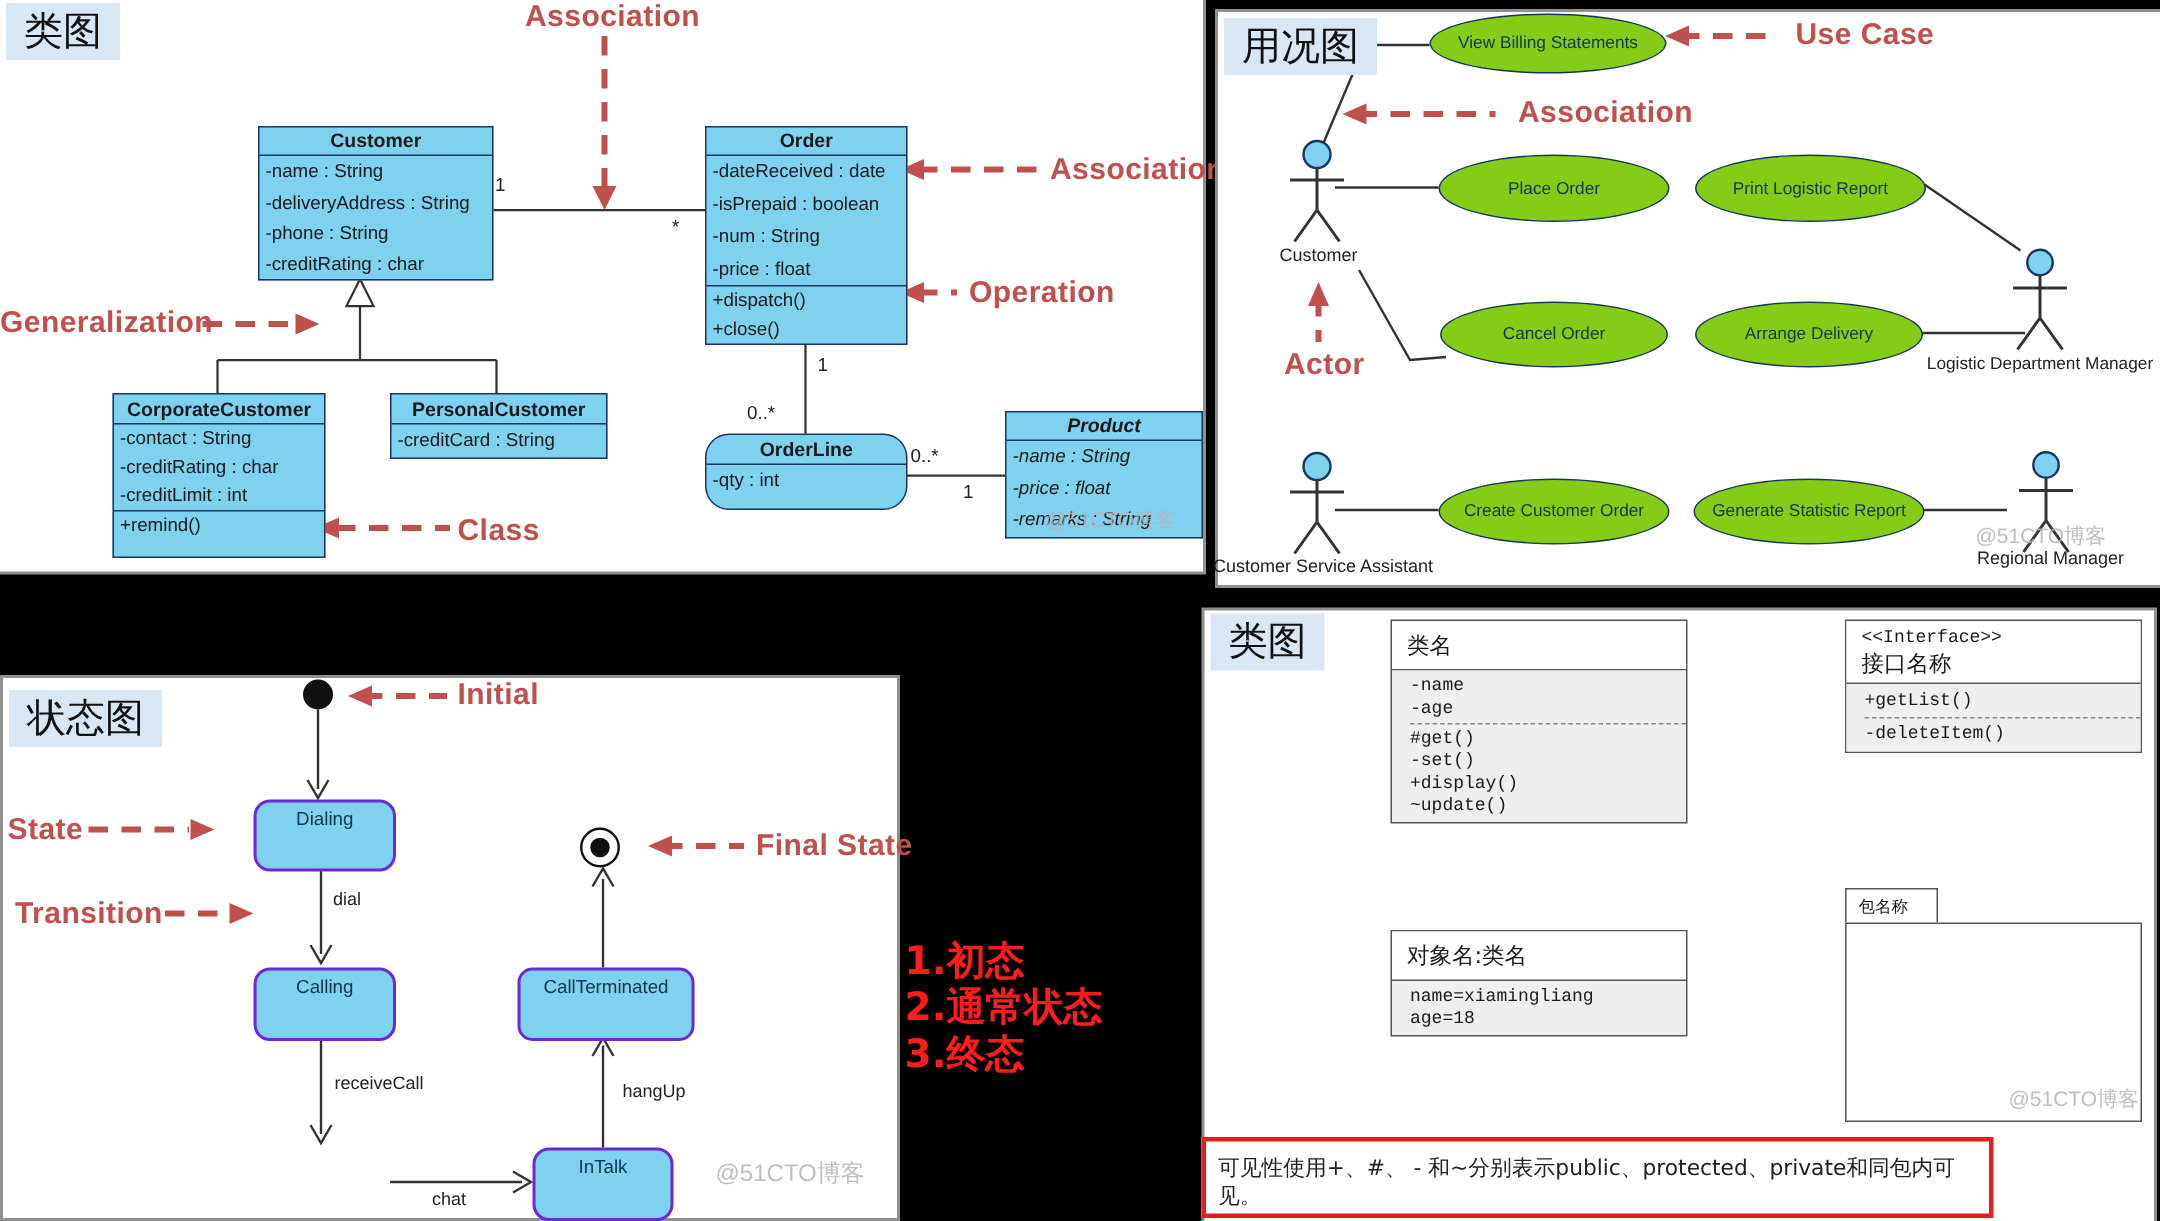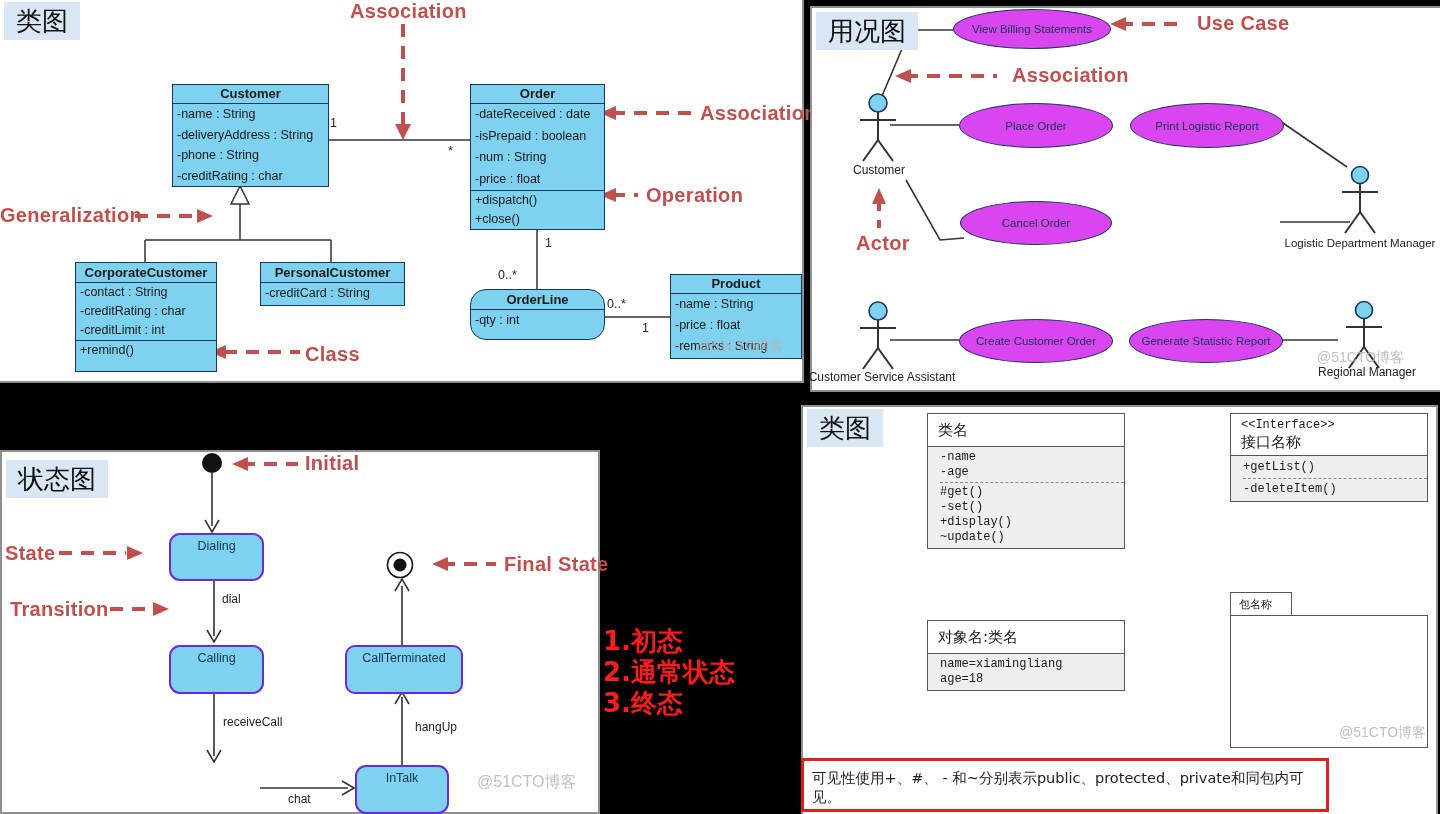--- a/index.html
+++ b/index.html
@@ -15,21 +15,21 @@
   .ubox{position:absolute;background:#7FD1F0;border:1.5px solid #17375E;}
   .ubox .hd{text-align:center;font-weight:bold;font-size:13px;border-bottom:1.5px solid #17375E;
             white-space:nowrap;overflow:hidden;}
   .ubox .sec{padding-left:4px;overflow:hidden;}
   .ubox .sec.ops{border-top:1.5px solid #17375E;}
   .ubox .row{font-size:12.5px;white-space:nowrap;}
   .mult{position:absolute;font-size:12.5px;color:#222;white-space:nowrap;}
   .lbl{position:absolute;font-size:12px;color:#222;white-space:nowrap;}
   .wm{position:absolute;color:#b5b5b5;opacity:.85;font-size:15px;white-space:nowrap;}
   
-  .uc{position:absolute;background:#d946ef;border:1.6px solid #17375E;border-radius:50%;
+  .uc{position:absolute;background:#84cc16;border:1.6px solid #17375E;border-radius:50%;
       display:flex;align-items:center;justify-content:center;text-align:center;
       font-size:11.5px;color:#15364f;}
   .alabel{position:absolute;font-size:12px;color:#222;text-align:center;white-space:nowrap;}
   
   .st{position:absolute;background:#7FD1F0;border:2px solid #6d28d9;border-radius:11px;
       text-align:center;font-size:12.5px;padding-top:4px;color:#12344e;}
   
   .nbox{position:absolute;background:#fff;border:1.4px solid #555;box-sizing:border-box;}
   .nbox .nhd{background:#fff;border-bottom:1.4px solid #555;font-size:15px;padding:7px 0 6px 10px;
              font-family:"DejaVu Sans",sans-serif;white-space:nowrap;}
@@ -130,21 +130,21 @@
       </div>
     </div>
 
     <div class="ubox" style="left:470px;top:289px;width:133px;border-radius:16px;">
       <div class="hd" style="height:19px;line-height:19px;">OrderLine</div>
       <div class="sec" style="height:29px;">
         <div class="row" style="line-height:20px;">-qty : int</div>
       </div>
     </div>
 
-    <div class="ubox" style="left:670px;top:274px;width:130px;">
+    <div class="ubox" style="left:670px;top:274px;width:130px;font-style:italic;">
       <div class="hd" style="height:18px;line-height:18px;">Product</div>
       <div class="sec" style="height:64px;">
         <div class="row" style="line-height:21px;">-name : String</div>
         <div class="row" style="line-height:21px;">-price : float</div>
         <div class="row" style="line-height:21px;">-remarks : String</div>
       </div>
     </div>
 
     <div class="wm" style="left:697px;top:338px;font-size:14px;">@51CTO博客</div>
   </div>
@@ -194,20 +194,21 @@
 
     <div class="ptitle" style="left:4px;top:4px;">用况图</div>
     <div class="ann" style="left:385px;top:4px;">Use Case</div>
     <div class="ann" style="left:200px;top:56px;">Association</div>
     <div class="ann" style="left:44px;top:224px;">Actor</div>
 
     <div class="uc" style="left:141px;top:1px;width:156px;height:38px;">View Billing Statements</div>
     <div class="uc" style="left:147px;top:95px;width:152px;height:43px;">Place Order</div>
     <div class="uc" style="left:318px;top:95px;width:152px;height:43px;">Print Logistic Report</div>
     <div class="uc" style="left:148px;top:193px;width:150px;height:42px;">Cancel Order</div>
+    <div class="uc" style="left:318px;top:193px;width:150px;height:42px;">Arrange Delivery</div>
     <div class="uc" style="left:147px;top:311px;width:152px;height:42px;">Create Customer Order</div>
     <div class="uc" style="left:317px;top:311px;width:152px;height:42px;">Generate Statistic Report</div>
 
     <div class="alabel" style="left:22px;top:155px;width:90px;">Customer</div>
     <div class="alabel" style="left:468px;top:229px;width:160px;font-size:11.5px;">Logistic Department Manager</div>
     <div class="alabel" style="left:-10px;top:362px;width:160px;">Customer Service Assistant</div>
     <div class="alabel" style="left:500px;top:357px;width:110px;">Regional Manager</div>
 
     <div class="wm" style="left:505px;top:341px;font-size:14px;">@51CTO博客</div>
   </div>

